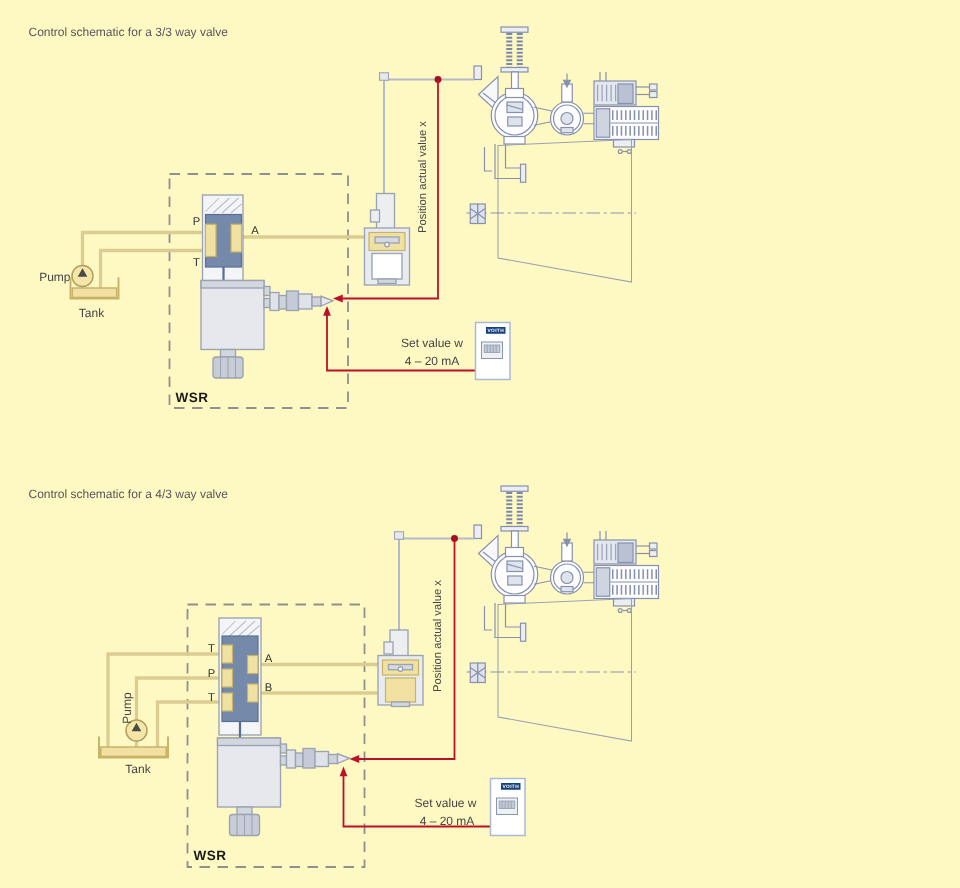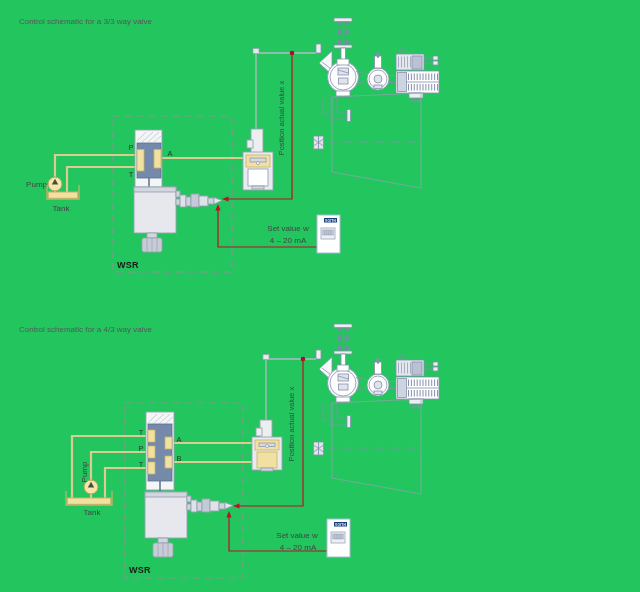--- a/index.html
+++ b/index.html
@@ -1,17 +1,17 @@
 <!DOCTYPE html>
 <html><head>
 <meta charset="utf-8">
 <style>
   html,body{margin:0;padding:0;background:#fff;}
   .page{
-    position:relative;width:640px;height:592px;background:#22c55e;overflow:hidden;
+    position:relative;width:640px;height:592px;background:#fef9c3;overflow:hidden;
     font-family:"Liberation Sans",sans-serif;
   }
   svg{font-family:"Liberation Sans",sans-serif;}
   text{fill:#4d4d4f;}
   .title-text{font-size:8px;fill:#565759;}
   .port-label{font-size:7.5px;fill:#333;}
   .wsr-label{font-size:9px;font-weight:bold;fill:#1a1a1a;letter-spacing:.3px;}
   .small-label{font-size:8px;fill:#444;}
   .signal-label{font-size:7.5px;fill:#474747;}
   .voith-label{font-size:3.2px;font-weight:bold;fill:#ffffff;letter-spacing:.25px;}

